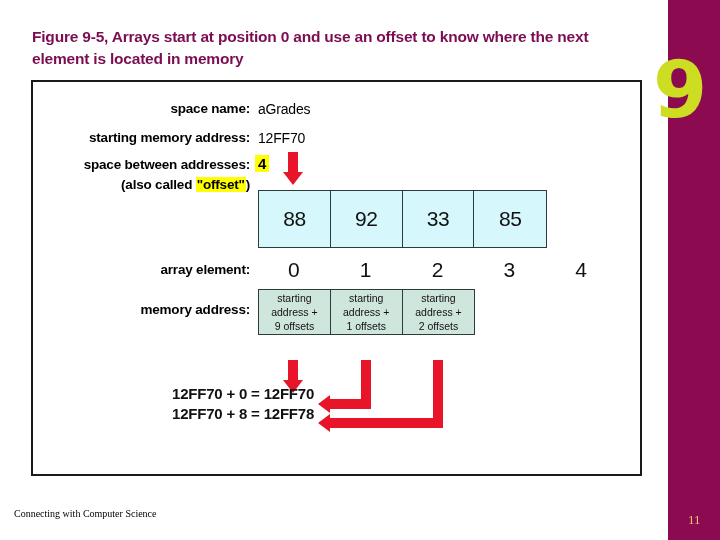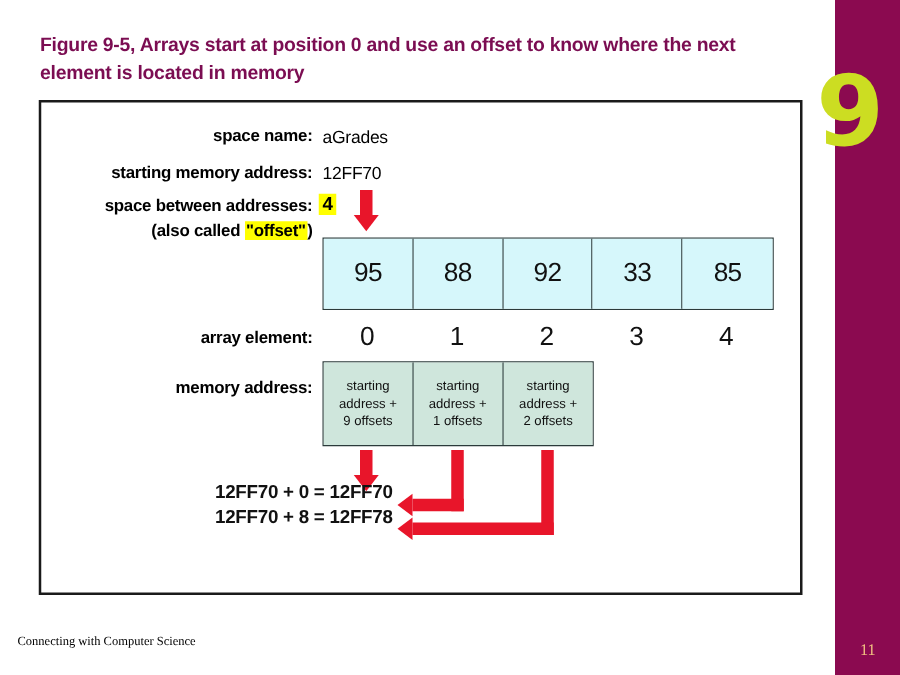--- a/index.html
+++ b/index.html
@@ -150,21 +150,21 @@
     justify-content: center;
     font-size: 21px;
     color: #111111;
   }
 
   
   #mem-row {
     position: absolute;
     left: 258px;
     top: 289px;
-    height: 68px;
+    height: 46px;
     display: flex;
     border: 1.5px solid #2b3a3a;
     box-sizing: border-box;
     justify-content: space-between;
   }
   .mem-cell {
     width: 71.8px;
     background: #cfe6dc;
     border-right: 1.5px solid #2b3a3a;
     box-sizing: border-box;
@@ -259,21 +259,20 @@
 <div class="lbl" id="lbl-space">space between addresses:</div>
 <div class="lbl" id="lbl-offset"><span>(also called </span><span class="hl">"offset"</span><span>)</span></div>
 <div class="lbl" id="lbl-array-element">array element:</div>
 <div class="lbl" id="lbl-memory-address">memory address:</div>
 
 <div class="val" id="val-array-name">aGrades</div>
 <div class="val" id="val-start-addr">12FF70</div>
 <div class="val" id="val-space">4</div>
 
 <div id="array-row">
-  <div class="array-cell">95</div>
   <div class="array-cell">88</div>
   <div class="array-cell">92</div>
   <div class="array-cell">33</div>
   <div class="array-cell">85</div>
 </div>
 
 <div id="index-row">
   <div class="index-cell">0</div>
   <div class="index-cell">1</div>
   <div class="index-cell">2</div>

